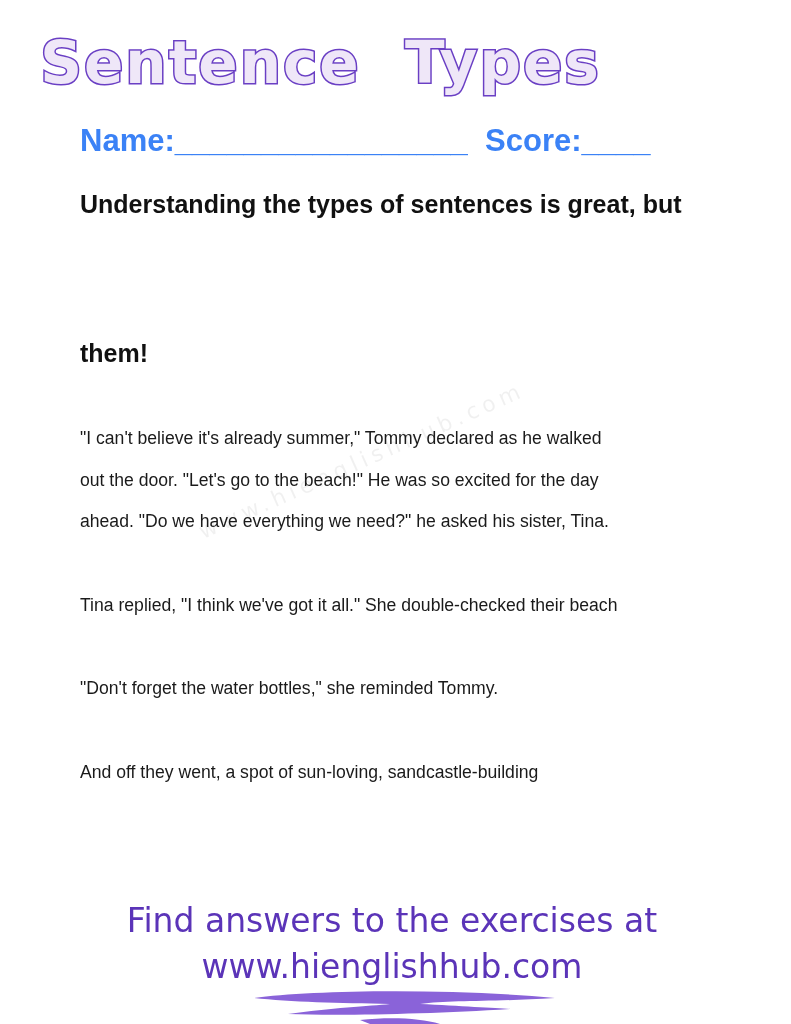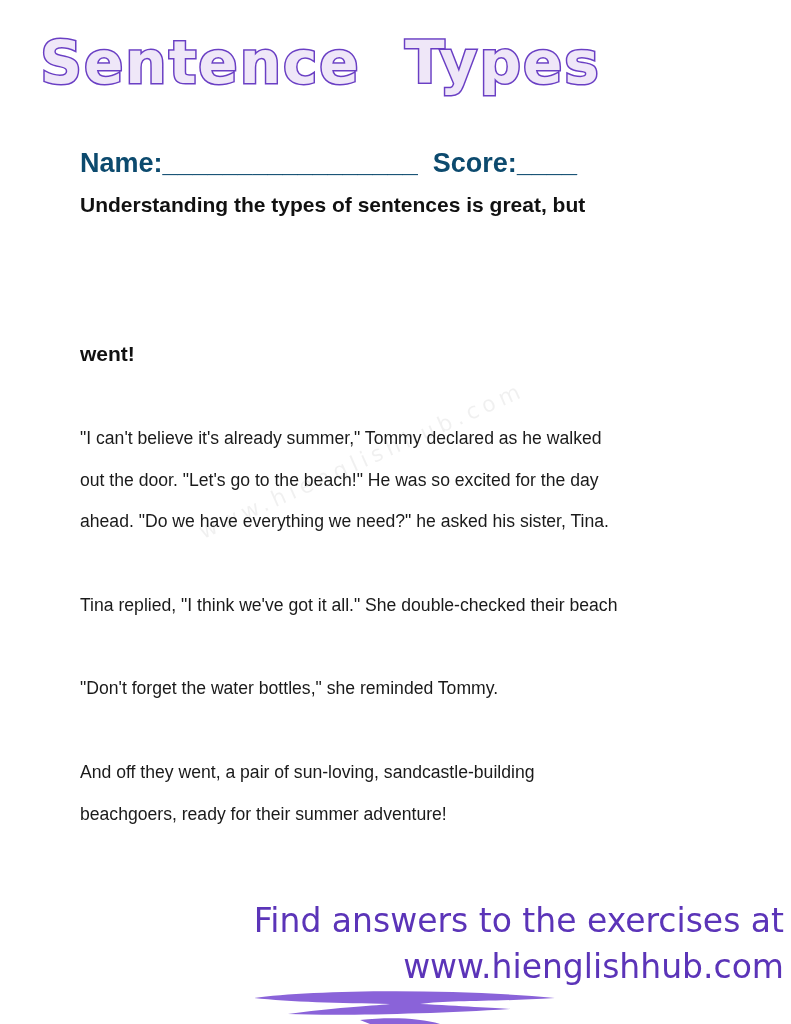--- a/index.html
+++ b/index.html
@@ -30,34 +30,33 @@
       -webkit-text-stroke: 3px #6a3fc4;
       paint-order: stroke fill;
       line-height: 1;
     }
     .name-score {
       position: absolute;
       left: 80px;
       top: 122px;
       font-family: "Liberation Sans", sans-serif;
       font-weight: bold;
-      font-size: 27px;
-      color: #0c4a6e;
+      font-size: 31px;
+      color: #3b82f6;
       white-space: pre;
       line-height: 1.2;
-      margin-top: 25px;
     }
     .intro {
       position: absolute;
       left: 80px;
       top: 180px;
       width: 630px;
       font-family: "Liberation Sans", sans-serif;
       font-weight: bold;
-      font-size: 21px;
+      font-size: 25px;
       line-height: 49.5px;
       color: #111;
       margin: 0;
     }
     .story {
       position: absolute;
       left: 80px;
       width: 640px;
       font-family: "Liberation Sans", sans-serif;
       font-size: 17.6px;
@@ -79,21 +78,21 @@
       transform: rotate(-24deg);
       transform-origin: left center;
       white-space: nowrap;
       pointer-events: none;
     }
     .footer {
       position: absolute;
       left: 0;
       width: 784px;
       top: 898px;
-      text-align: right;
+      text-align: center;
       font-family: "DejaVu Sans", sans-serif;
       font-size: 33px;
       line-height: 46px;
       color: #5b34b8;
     }
     .footer div { white-space: nowrap; }
     .brush {
       position: absolute;
       left: 250px;
       top: 984px;
@@ -105,40 +104,39 @@
 <body>
 
 <h1 class="title" style="margin:0;">Sentence Types</h1>
 
 <div class="name-score"><span>Name:</span><span>_________________</span><span>  </span><span>Score:</span><span>____</span></div>
 
 <p class="intro">
   <span>Understanding the types of sentences is great, but</span><br>
   <br>
   <br>
-  <span>went!</span>
+  <span>them!</span>
 </p>
 
 <div class="watermark">www.hienglishhub.com</div>
 
 <p class="story p1">
   <span>"I can't believe it's already summer," Tommy declared as he walked</span><br>
   <span>out the door. "Let's go to the beach!" He was so excited for the day</span><br>
   <span>ahead. "Do we have everything we need?" he asked his sister, Tina.</span>
 </p>
 
 <p class="story p2">
   <span>Tina replied, "I think we've got it all." She double-checked their beach</span><br>
   <br>
   <span>"Don't forget the water bottles," she reminded Tommy.</span>
 </p>
 
 <p class="story p3">
-  <span>And off they went, a pair of sun-loving, sandcastle-building</span><br>
-  <span>beachgoers, ready for their summer adventure!</span>
+  <span>And off they went, a spot of sun-loving, sandcastle-building</span><br>
 </p>
 
 <div class="footer">
   <div>Find answers to the exercises at</div>
   <div>www.hienglishhub.com</div>
 </div>
 
 <svg class="brush" viewBox="0 0 310 40" xmlns="http://www.w3.org/2000/svg">
   <path d="M4 14 C 60 6, 200 4, 305 14 C 240 18, 200 16, 170 20 C 210 22, 245 24, 260 25 C 180 30, 90 32, 38 30 C 80 24, 120 22, 140 20 C 90 19, 40 18, 4 14 Z" fill="#8a63d9"></path>
   <path d="M110 36 C 140 33, 170 34, 190 40 L 120 40 Z" fill="#8a63d9"></path>

